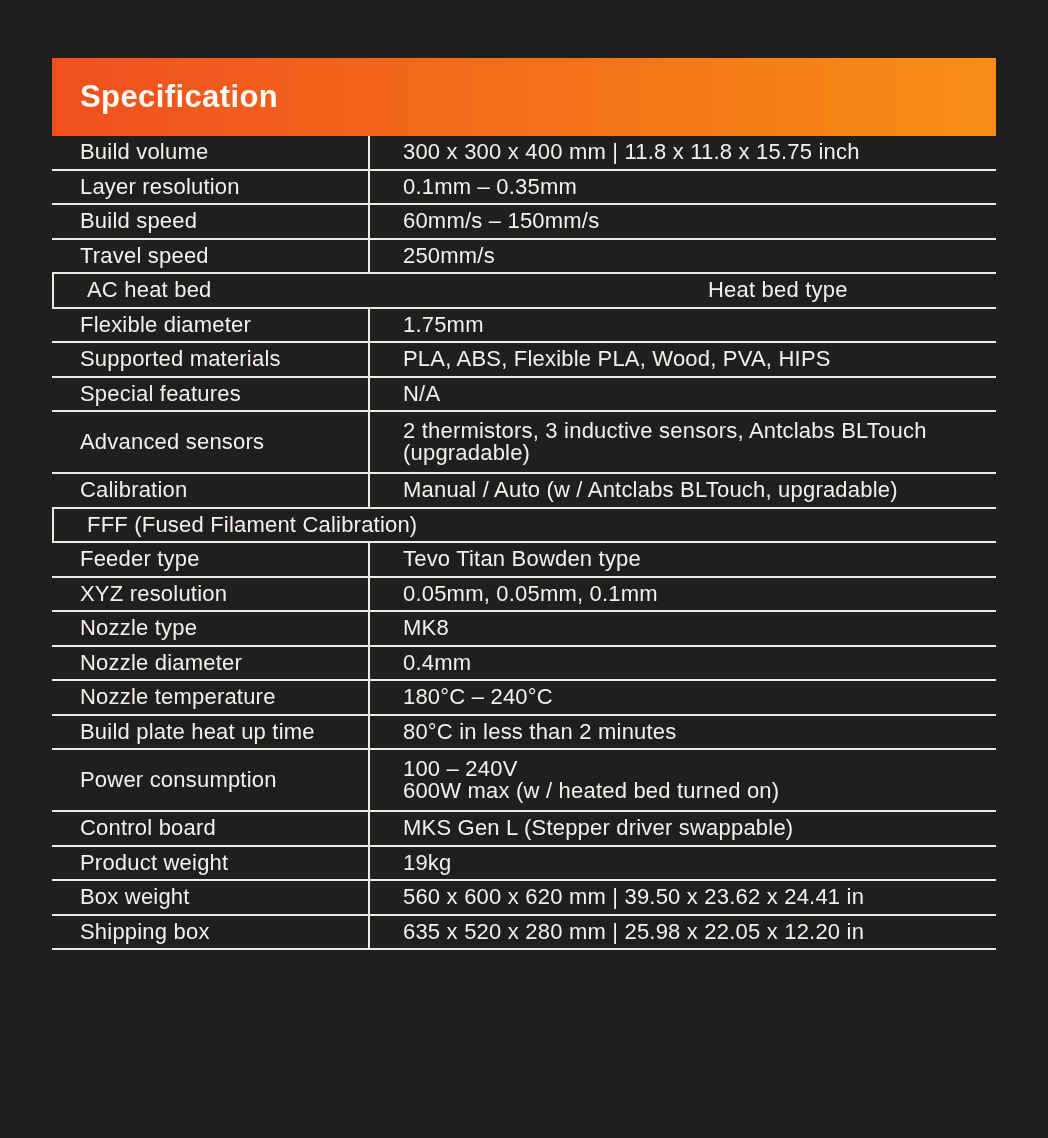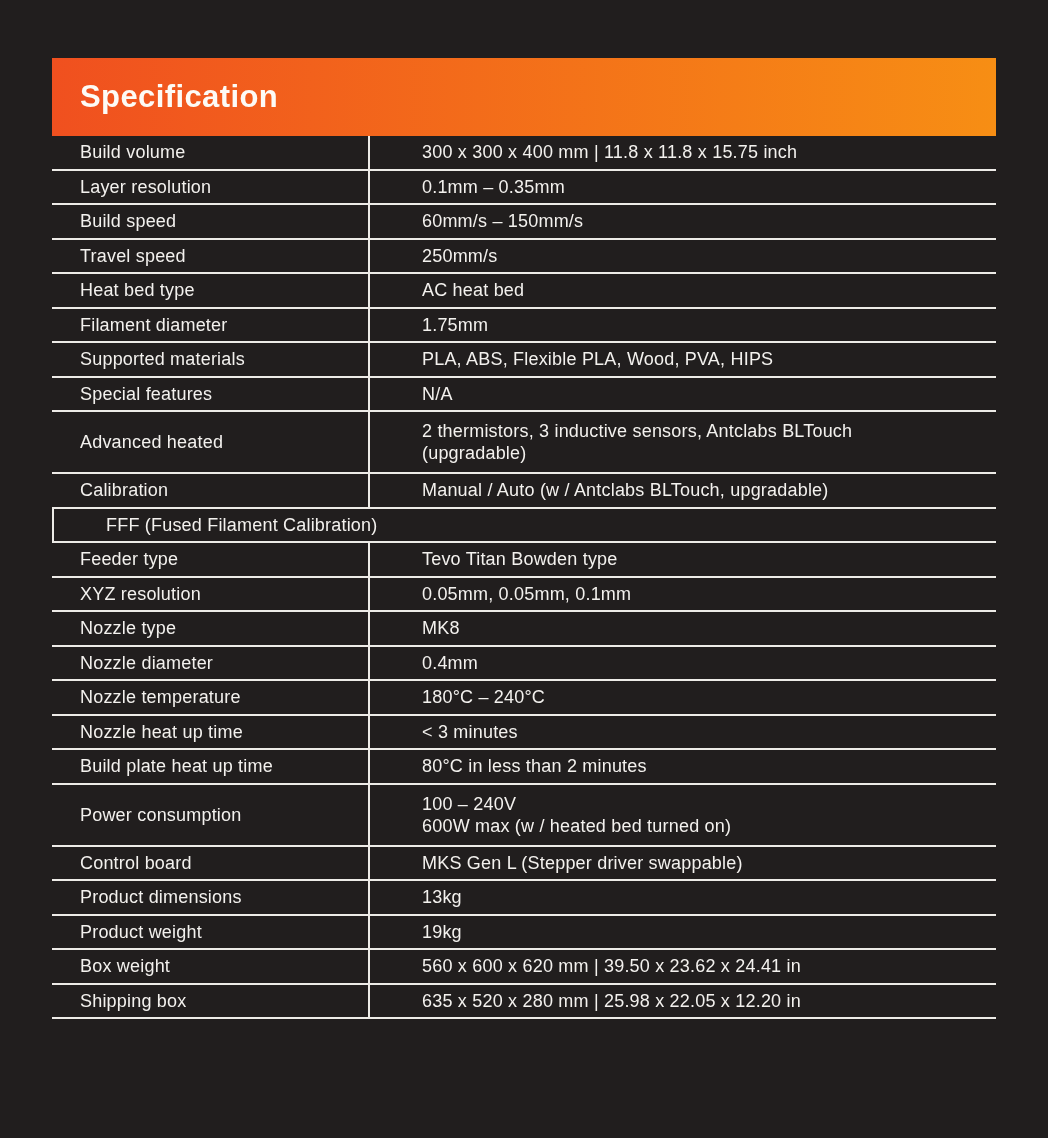--- a/index.html
+++ b/index.html
@@ -51,34 +51,34 @@
     border-bottom: 2px solid var(--line, #edebe7);
     box-sizing: border-box;
   }
   .row.tall {
     min-height: 62px;
   }
   .cell {
     display: flex;
     flex-direction: column;
     justify-content: center;
-    font-size: 18px;
+    font-size: 22px;
     line-height: 22px;
     letter-spacing: 0.2px;
   }
   .cell.label {
     width: 316px;
     min-width: 316px;
     padding-left: 28px;
     box-sizing: border-box;
   }
   .cell.value {
     flex: 1;
     border-left: 2px solid var(--line, #edebe7);
-    padding-left: 52px;
+    padding-left: 33px;
     padding-right: 10px;
     box-sizing: border-box;
   }
 </style>
 </head>
 <body>
 
 <div class="page">
   <header class="banner">
     <h1 class="title">Specification</h1>
@@ -107,50 +107,50 @@
 
   <div class="row">
     <div class="cell label">Travel speed</div>
     <div class="cell value">
           <div>250mm/s</div>
         </div>
   </div>
 
 
   <div class="row">
+    <div class="cell value">
+          <div>AC heat bed</div>
+        </div>
     <div class="cell label">Heat bed type</div>
-    <div class="cell value">
-          <div>AC heat bed</div>
-        </div>
-  </div>
-
-
-  <div class="row">
-    <div class="cell label">Filament diameter</div>
+  </div>
+
+
+  <div class="row">
+    <div class="cell label">Flexible diameter</div>
     <div class="cell value">
           <div>1.75mm</div>
         </div>
   </div>
 
   <div class="row">
     <div class="cell label">Supported materials</div>
     <div class="cell value">
           <div>PLA, ABS, Flexible PLA, Wood, PVA, HIPS</div>
         </div>
   </div>
 
   <div class="row">
     <div class="cell label">Special features</div>
     <div class="cell value">
           <div>N/A</div>
         </div>
   </div>
 
   <div class="row tall">
-    <div class="cell label">Advanced heated</div>
+    <div class="cell label">Advanced sensors</div>
     <div class="cell value">
           <div>2 thermistors, 3 inductive sensors, Antclabs BLTouch</div>
           <div>(upgradable)</div>
         </div>
   </div>
 
   <div class="row">
     <div class="cell label">Calibration</div>
     <div class="cell value">
           <div>Manual / Auto (w / Antclabs BLTouch, upgradable)</div>
@@ -191,26 +191,20 @@
         </div>
   </div>
 
   <div class="row">
     <div class="cell label">Nozzle temperature</div>
     <div class="cell value">
           <div>180°C – 240°C</div>
         </div>
   </div>
 
-  <div class="row">
-    <div class="cell label">Nozzle heat up time</div>
-    <div class="cell value">
-          <div>&lt; 3 minutes</div>
-        </div>
-  </div>
 
   <div class="row">
     <div class="cell label">Build plate heat up time</div>
     <div class="cell value">
           <div>80°C in less than 2 minutes</div>
         </div>
   </div>
 
   <div class="row tall">
     <div class="cell label">Power consumption</div>
@@ -220,26 +214,20 @@
         </div>
   </div>
 
   <div class="row">
     <div class="cell label">Control board</div>
     <div class="cell value">
           <div>MKS Gen L (Stepper driver swappable)</div>
         </div>
   </div>
 
-  <div class="row">
-    <div class="cell label">Product dimensions</div>
-    <div class="cell value">
-          <div>13kg</div>
-        </div>
-  </div>
 
   <div class="row">
     <div class="cell label">Product weight</div>
     <div class="cell value">
           <div>19kg</div>
         </div>
   </div>
 
   <div class="row">
     <div class="cell label">Box weight</div>

